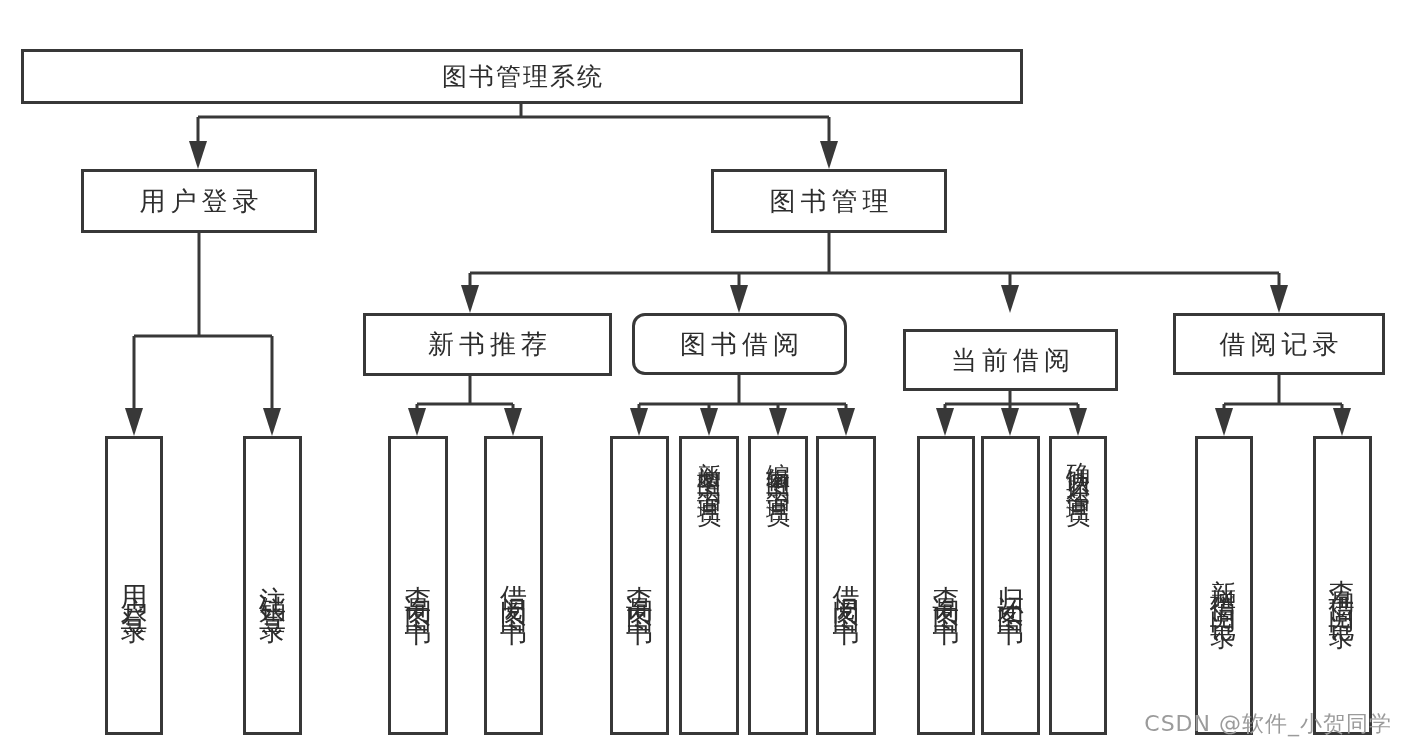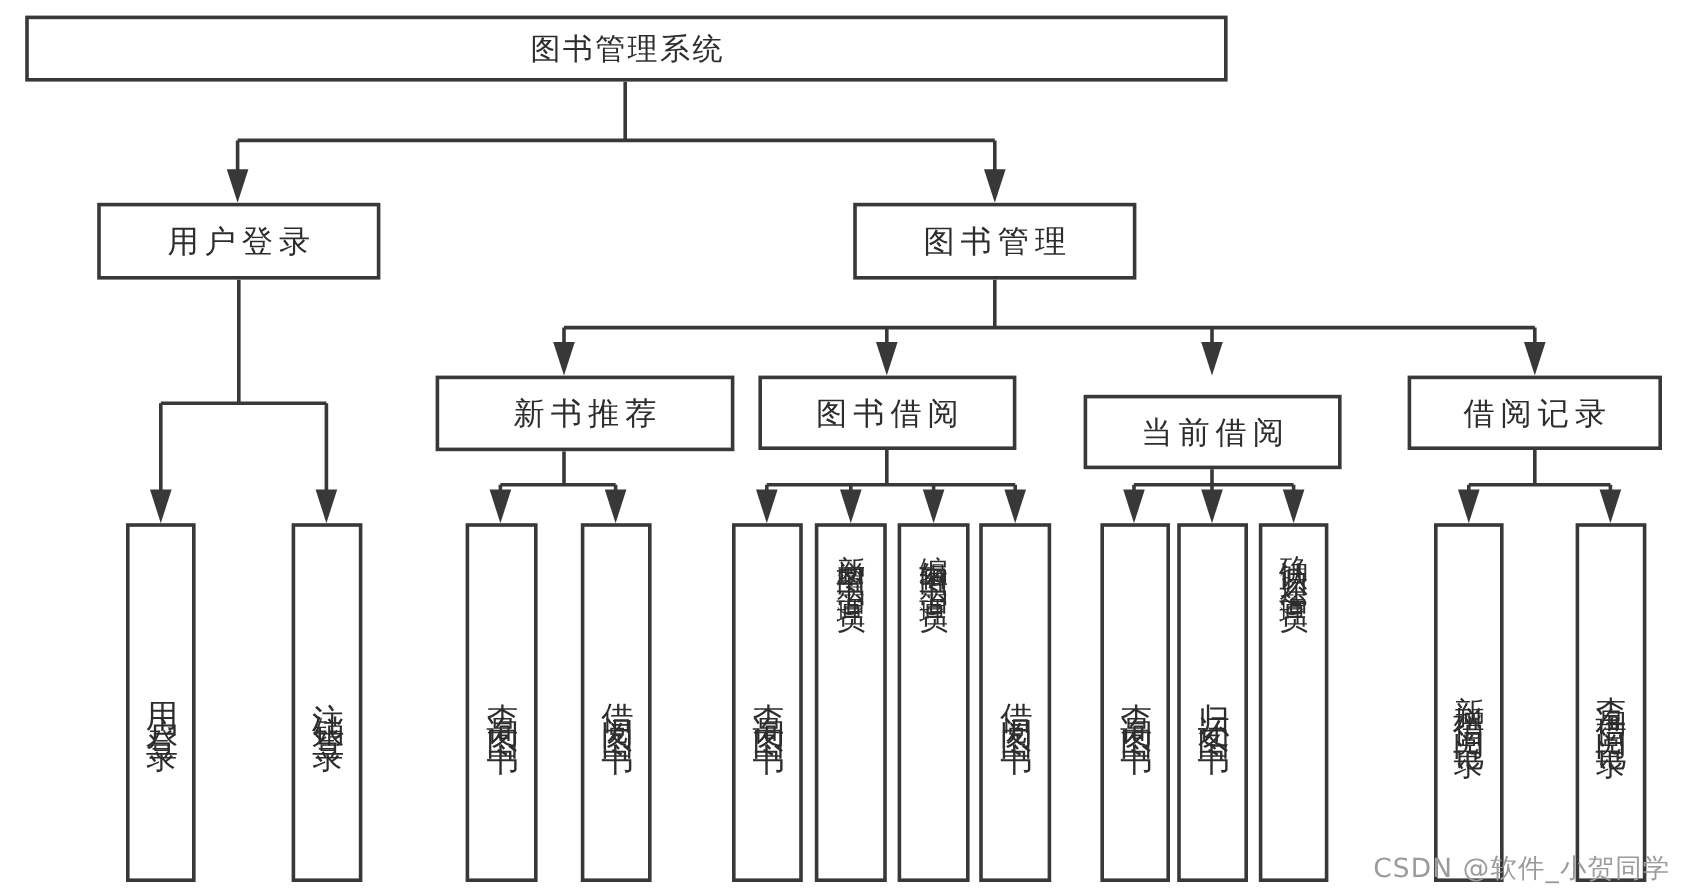--- a/index.html
+++ b/index.html
@@ -17,21 +17,21 @@
     position: absolute;
     border: 3px solid #383838;
     background: #ffffff;
     display: flex;
     align-items: center;
     justify-content: center;
     color: #2d2d2d;
     text-align: center;
   }
   .node-h  { font-size: 26px; letter-spacing: 5px; text-indent: 5px; }
-  .node-root { font-size: 25px; letter-spacing: 2px; text-indent: 2px; }
+  .node-root { font-size: 25px; letter-spacing: 2px; text-indent: 2px; margin-top: 36px; }
   .leaf {
     writing-mode: vertical-rl;
     text-orientation: mixed;
     justify-content: center;
     align-items: center;
   }
   .leaf-short { font-size: 27px; letter-spacing: 11px; }
   .leaf-mid   { font-size: 26px; letter-spacing: 9px; }
   .leaf-long  { font-size: 24px; letter-spacing: 6px; padding-top: 4px; justify-content: flex-start; }
   .watermark {
@@ -42,21 +42,21 @@
     color: #9b9b9b;
     letter-spacing: 1px;
     font-family: "DejaVu Sans", "Liberation Sans", sans-serif;
   }
 
   
   #n-root        { left: 21px;   top: 13px;  width: 1002px; height: 55px; }
   #n-login       { left: 81px;   top: 169px; width: 236px;  height: 64px; }
   #n-mgmt        { left: 711px;  top: 169px; width: 236px;  height: 64px; }
   #n-newbook     { left: 363px;  top: 313px; width: 249px;  height: 63px; }
-  #n-borrow      { left: 632px;  top: 313px; width: 215px;  height: 62px; }
+  #n-borrow      { left: 632px;  top: 313px; width: 215px;  height: 62px; border-radius: 13px; }
   #n-current     { left: 903px;  top: 313px; width: 215px;  height: 62px; margin-top: 16px; }
   #n-records     { left: 1173px; top: 313px; width: 212px;  height: 62px; }
 
   .leaf { top: 436px; height: 299px; }
   #l-1  { left: 105px;  width: 58px; }
   #l-2  { left: 243px;  width: 59px; }
   #l-3  { left: 388px;  width: 60px; }
   #l-4  { left: 484px;  width: 59px; }
   #l-5  { left: 610px;  width: 59px; }
   #l-6  { left: 679px;  width: 60px; }

